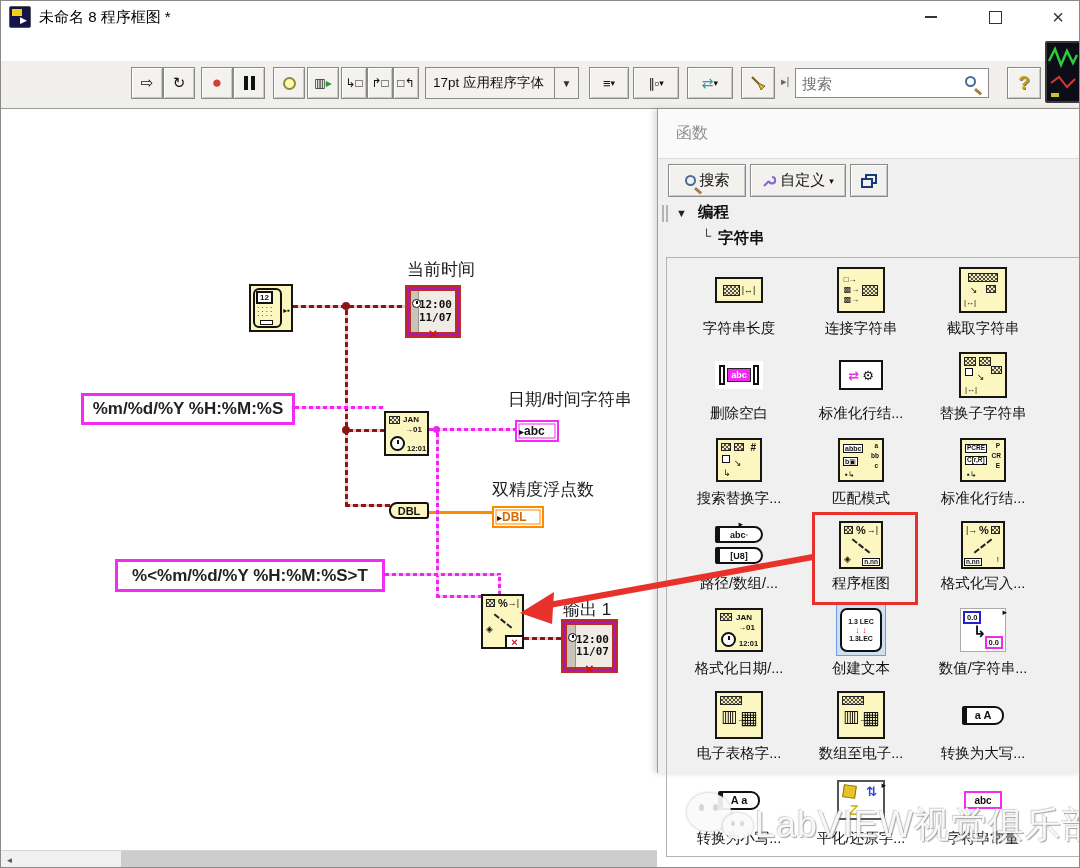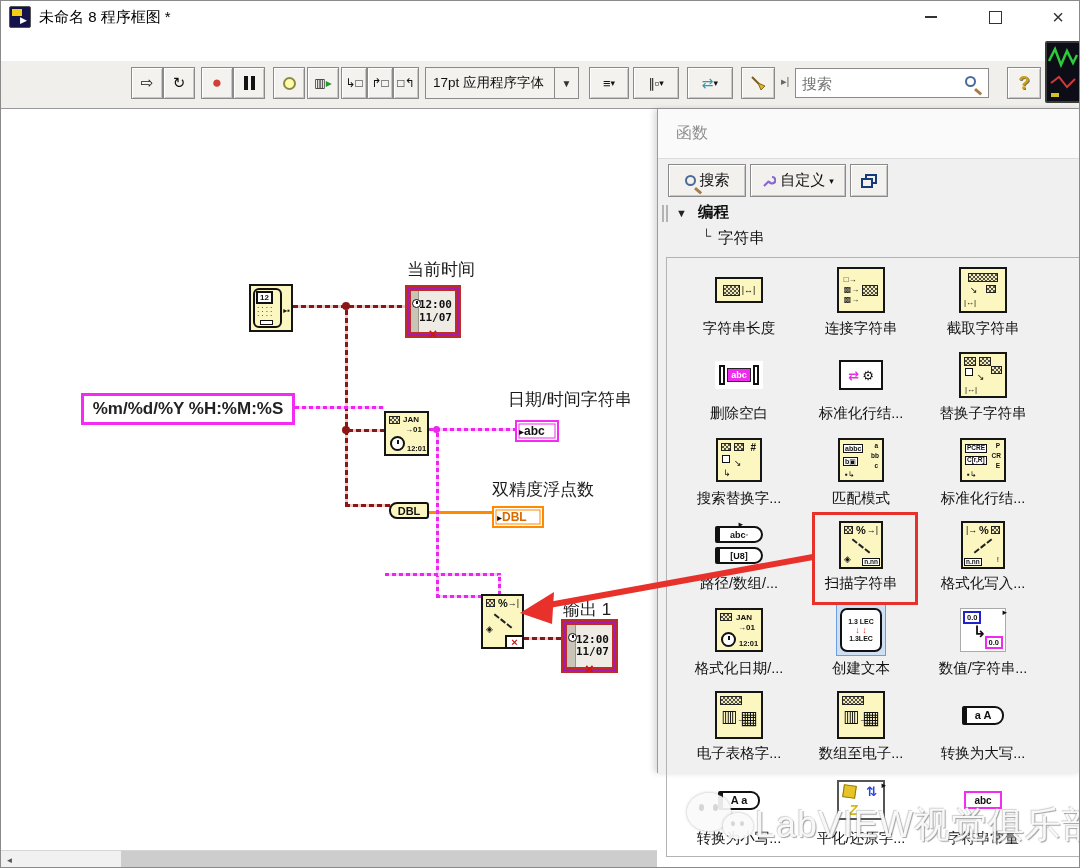--- a/index.html
+++ b/index.html
@@ -85,21 +85,21 @@
   
   #palette{left:656px;top:108px;width:424px;height:664px;background:#f0f0f0;border-left:1px solid #9d9d9d;box-shadow:-3px 0 6px rgba(0,0,0,.15)}
   #pal-head{position:absolute;left:0;top:0;width:424px;height:50px;background:#fafafa;border-bottom:1px solid #dcdcdc}
   #pal-title{position:absolute;left:18px;top:14px;font-size:16px;color:#8f8f8f}
   .palbtn{position:absolute;top:55px;height:33px;border:1px solid #8a8a8a;background:#f2f1ee;
           box-shadow:inset 1px 1px 0 #fff,inset -1px -1px 0 #c6c6c6;display:flex;align-items:center;justify-content:center;gap:4px;font-size:15px}
   #tree-grip{position:absolute;left:4px;top:96px;width:6px;height:17px;border-left:2px solid #b3b3b3;border-right:2px solid #b3b3b3}
   #tree-arrow{position:absolute;left:18px;top:98px;font-size:11px;color:#222}
   #tree-root{position:absolute;left:40px;top:93px;font-size:15.5px;font-weight:bold}
   #tree-elbow{position:absolute;left:44px;top:119px;font-size:13px;color:#333}
-  #tree-child{position:absolute;left:60px;top:119px;font-size:15.5px;font-weight:normal}
+  #tree-child{position:absolute;left:60px;top:119px;font-size:15.5px;font-weight:bold}
   #groupbox{position:absolute;left:8px;top:148px;width:416px;height:600px;border:1px solid #b3b3b3;border-right:none;pointer-events:none}
   #pgrid{position:absolute;left:20px;top:150px;width:366px;display:grid;grid-template-columns:repeat(3,122px);grid-auto-rows:85px}
   .pcell{display:flex;flex-direction:column;align-items:center;padding-top:5px}
   .picon{height:52px;display:flex;align-items:center;justify-content:center;position:relative}
   .plabel{font-size:14.5px;color:#111;margin-top:3px;white-space:nowrap}
   .pill{background:#fff;border:2px solid #111;border-radius:2px 9px 9px 2px;display:flex;align-items:center;justify-content:center;font-weight:bold;color:#111}
   .subarrow{position:absolute;right:-9px;top:2px;font-size:9px;color:#111}
   .sel{background:#cfe0f5;border:1.5px solid #6d9ce0;padding:3px}
   #redbox{position:absolute;left:154px;top:403px;width:106px;height:93px;border:3px solid #e8312b;z-index:40;pointer-events:none}
 
@@ -221,20 +221,21 @@
   <div class="wp" style="left:384px;top:572px;width:116px"></div>
   <div class="wpv" style="left:497px;top:574px;height:20px"></div>
   <div class="dotp" style="left:432px;top:425px"></div>
 
   <div class="dlabel" style="left:406px;top:257px" id="lbl-cur">当前时间</div>
   <div class="dlabel" style="left:507px;top:387px">日期/时间字符串</div>
   <div class="dlabel" style="left:491px;top:477px">双精度浮点数</div>
   <div class="dlabel" style="left:562px;top:597px">输出 1</div>
 
   <div class="sconst" style="left:80px;top:392px;width:214px;height:32px">%m/%d/%Y %H:%M:%S</div>
+  <div class="sconst" style="left:114px;top:558px;width:270px;height:33px">%&lt;%m/%d/%Y %H:%M:%S&gt;T</div>
 
   <div class="n bic" id="getdt" style="left:248px;top:283px;width:44px;height:48px">
     <div style="position:absolute;left:2px;top:2px;width:29px;height:40px;border:2px solid #111;border-radius:6px;background:#fcf6c0">
       <div style="position:absolute;left:1px;top:1px;width:17px;height:13px;border:2px solid #111;background:#fff;font-size:8px;font-weight:bold;text-align:center;line-height:9px">12</div>
       <div style="position:absolute;left:2px;top:16px;font-size:7px;line-height:4px;letter-spacing:2px;color:#111">····<br>····<br>····</div>
       <div style="position:absolute;left:5px;bottom:1px;width:13px;height:5px;border:1.5px solid #111;background:#fff"></div>
     </div>
     <span style="position:absolute;right:1px;top:20px;font-size:8px">▸▪</span>
   </div>
 
@@ -470,21 +471,21 @@
         <div class="picon">
             <div class="bic" style="width:44px;height:48px">
           <span class="chk" style="position:absolute;left:3px;top:3px;width:9px;height:8px"></span>
           <span style="position:absolute;left:15px;top:1px;font-size:11px;font-weight:bold">%</span>
           <span style="position:absolute;right:3px;top:2px;font-size:9px">→|</span>
           <span class="ddiag" style="position:absolute;left:9px;top:22px;width:22px;transform:rotate(38deg)"></span>
           <span style="position:absolute;left:3px;bottom:3px;font-size:9px">◈</span>
           <span class="mbox" style="position:absolute;right:1px;bottom:1px;font-size:6.5px">n.nn</span>
             </div>
           </div>
-        <div class="plabel">扫描字符串</div>
+        <div class="plabel">程序框图</div>
       </div>
 
       <div class="pcell">
         <div class="picon">
             <div class="bic" style="width:44px;height:48px">
           <span style="position:absolute;left:3px;top:2px;font-size:9px">|→</span>
           <span style="position:absolute;left:16px;top:1px;font-size:11px;font-weight:bold">%</span>
           <span class="chk" style="position:absolute;right:3px;top:3px;width:9px;height:8px"></span>
           <span class="ddiag" style="position:absolute;left:9px;top:22px;width:22px;transform:rotate(-38deg)"></span>
           <span class="mbox" style="position:absolute;left:1px;bottom:1px;font-size:6.5px">n.nn</span>

